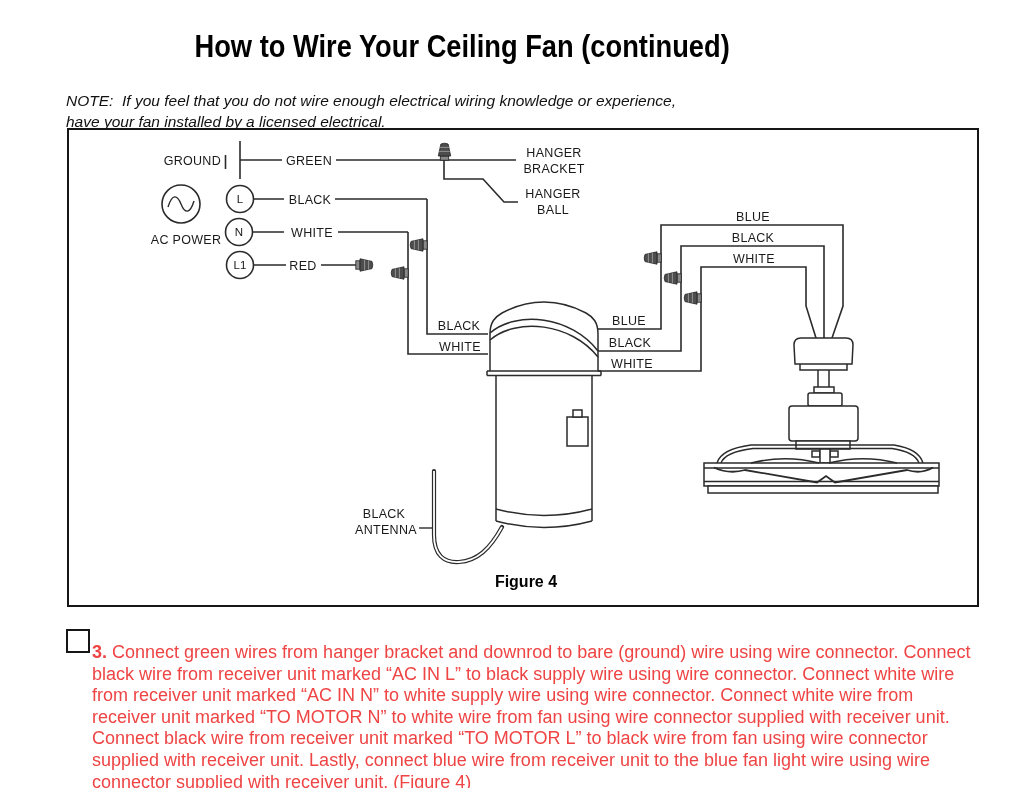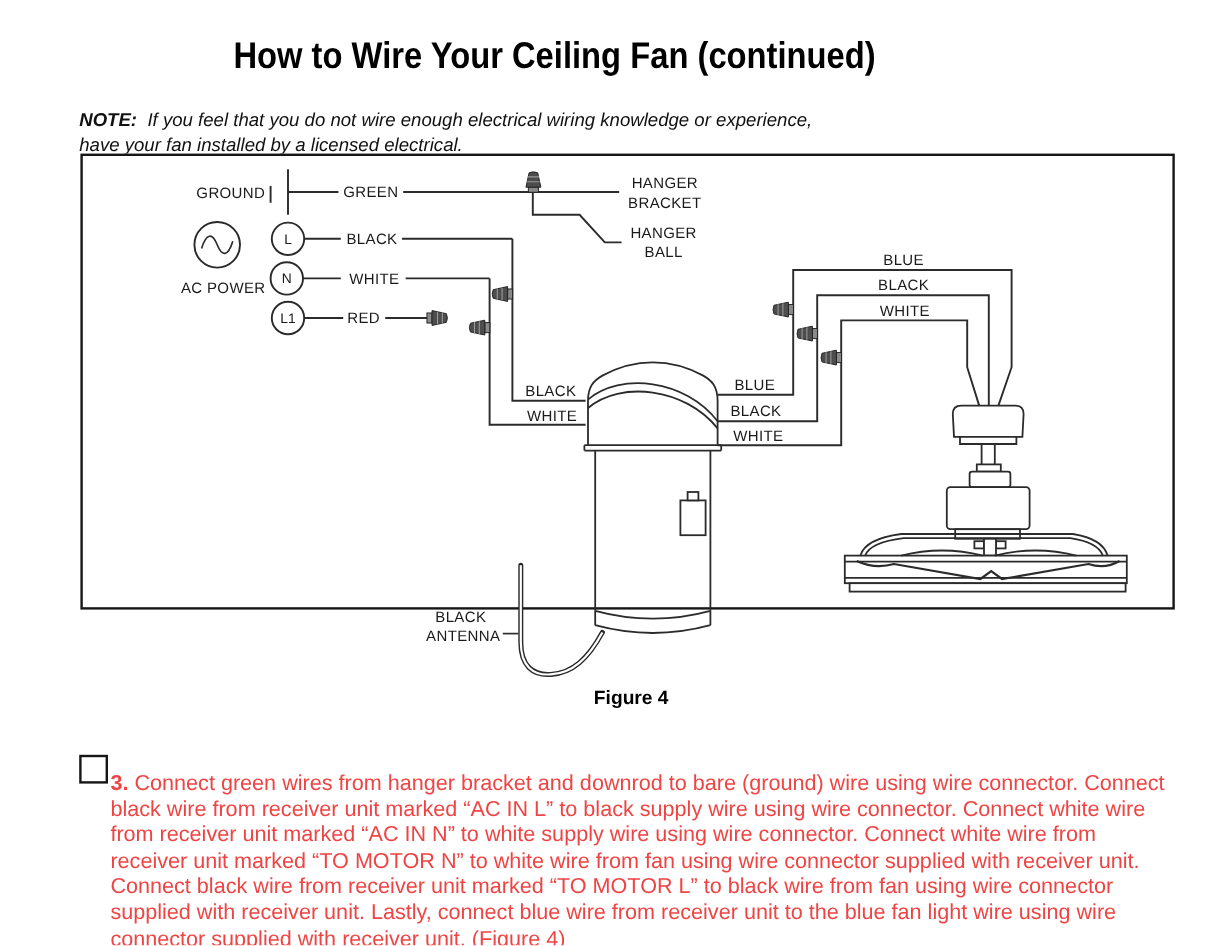--- a/index.html
+++ b/index.html
@@ -3,22 +3,22 @@
 <meta charset="utf-8">
 <style>
   html,body{margin:0;padding:0;background:#fff;}
   .page{position:relative;width:1024px;height:788px;background:#ffffff;overflow:hidden;
         font-family:"Liberation Sans",sans-serif;color:#111;}
   .title{position:absolute;top:12px;left:0;width:924px;text-align:center;
          font-size:31px;font-weight:bold;color:#000;white-space:nowrap;margin-top:17px;}
   .squeeze{display:inline-block;transform:scaleX(.88);transform-origin:center;}
   .note{position:absolute;left:66px;top:74px;width:760px;font-size:15.5px;
         line-height:21.5px;font-style:italic;}
-  .note .nb{font-weight:bold;}
-  .diagram-frame{position:absolute;left:67px;top:128px;width:912px;height:380px;
+  .note .nb{font-weight:normal;}
+  .diagram-frame{position:absolute;left:67px;top:128px;width:912px;height:479px;
         border:2px solid #161616;box-sizing:border-box;background:#fff;}
   .step-box{position:absolute;left:66px;top:629px;width:24px;height:24px;
         border:2px solid #161616;background:#fff;box-sizing:border-box;}
   .step-text{position:absolute;left:92px;top:624px;width:880px;font-size:18px;
         line-height:21.6px;color:#ef4444;}
   .step-text .sn{font-weight:bold;}
   
   .lbl{font-family:"Liberation Sans",sans-serif;font-size:12.5px;fill:#1a1a1a;letter-spacing:.3px;}
   .term{font-family:"Liberation Sans",sans-serif;font-size:11.5px;fill:#1a1a1a;}
   .cap{font-family:"Liberation Sans",sans-serif;font-size:16px;font-weight:bold;fill:#000;}

